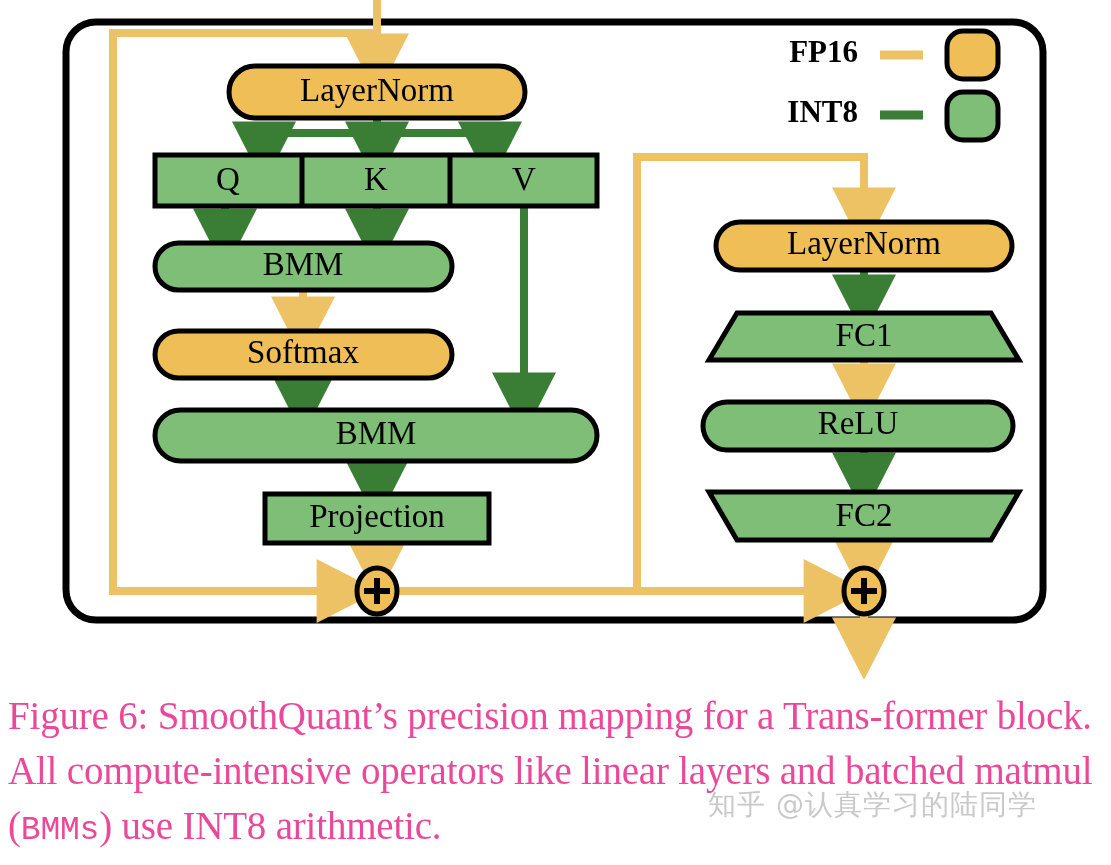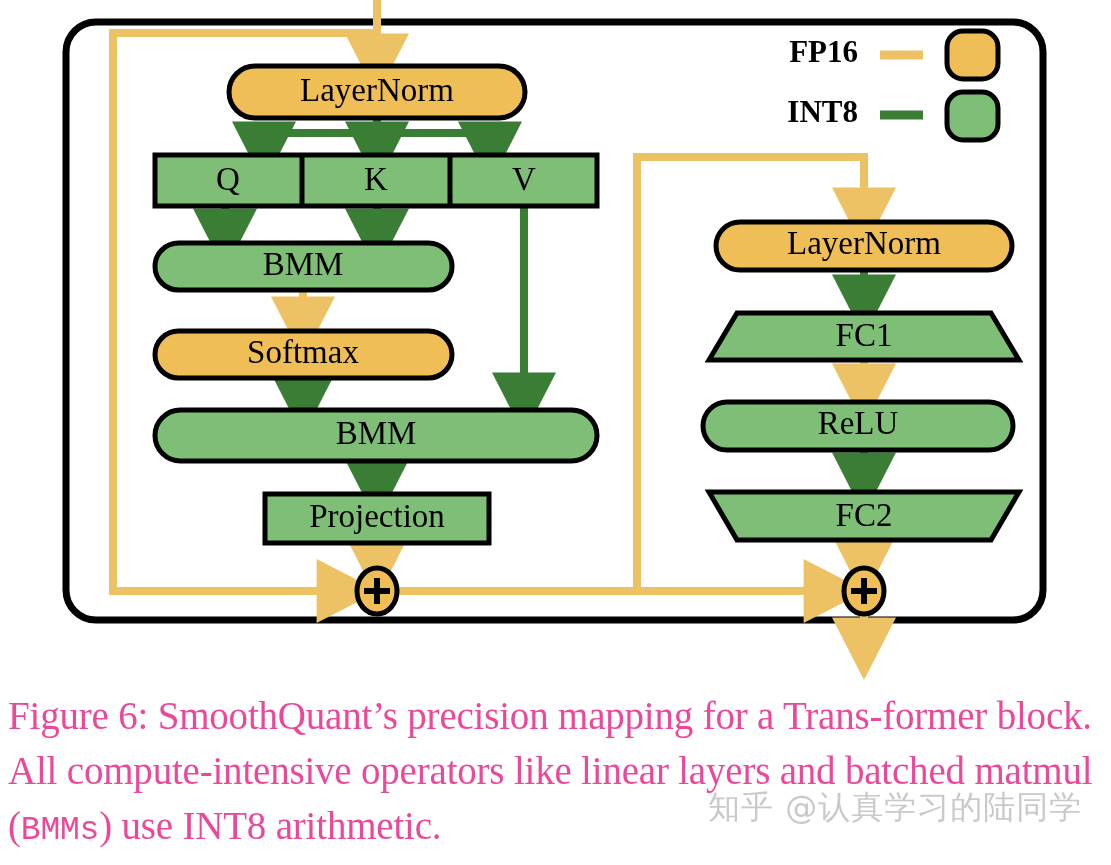--- a/index.html
+++ b/index.html
@@ -54,21 +54,21 @@
   }
   #caption .mono {
     font-family: "Liberation Mono", monospace;
     font-size: 33px;
   }
   #watermark {
     position: absolute;
     left: 708px;
     top: 786px;
     font-family: "DejaVu Sans", sans-serif;
-    font-size: 32px;
+    font-size: 28px;
     color: #c9c9c9;
     white-space: nowrap;
     pointer-events: none;
     letter-spacing: 1px;
   }
 </style>
 </head>
 <body>
 
 <div id="figure-root">

